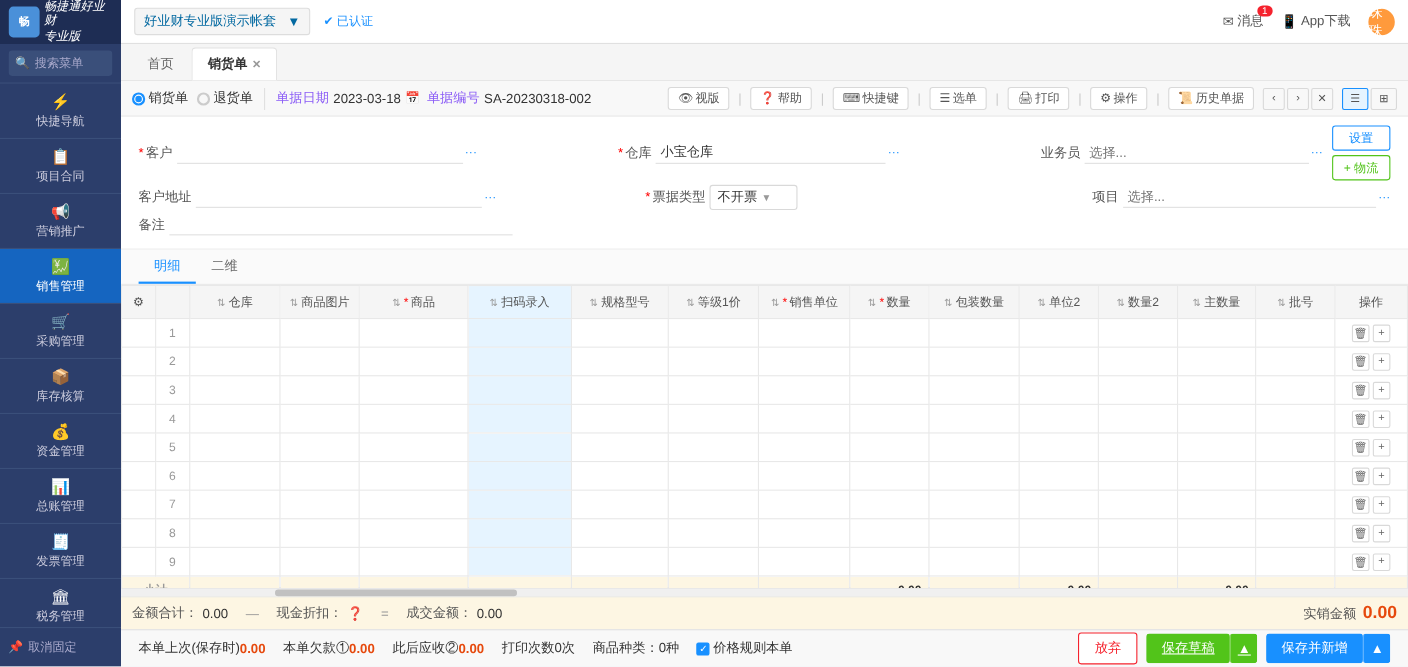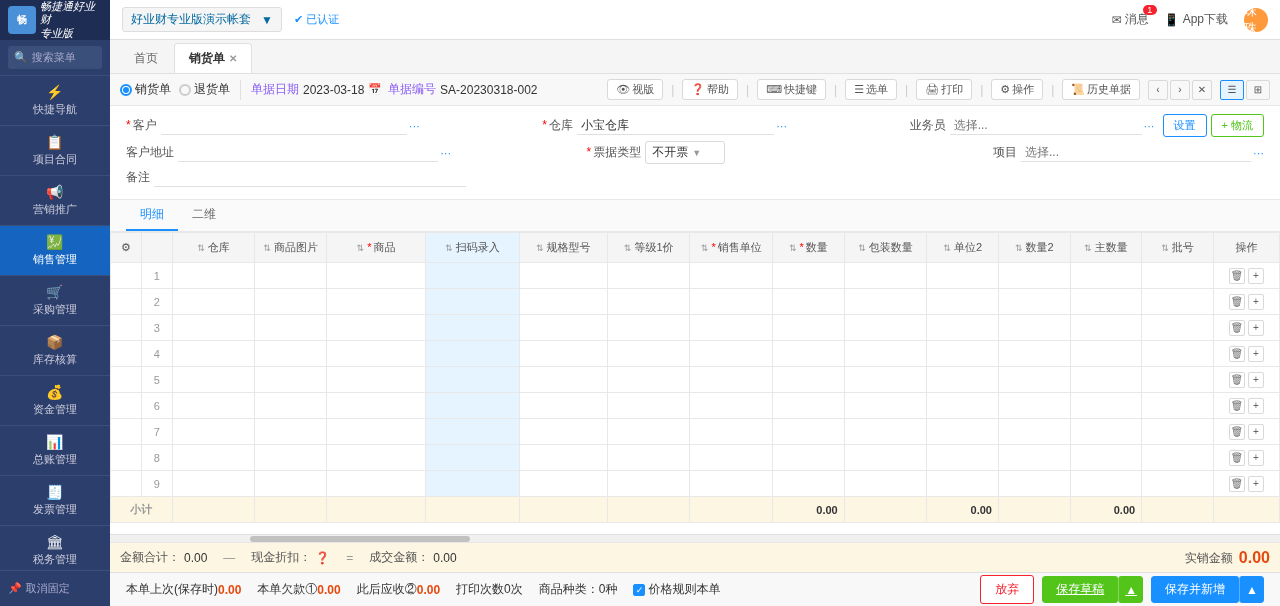--- a/index.html
+++ b/index.html
@@ -63,21 +63,21 @@
     
     .form-area { padding: 8px 16px; border-bottom: 1px solid #e8e8e8; }
     .form-row { display: flex; align-items: center; gap: 0; margin-bottom: 4px; }
     .form-field { display: flex; align-items: center; flex: 1; min-width: 0; }
     .form-label { font-size: 12px; color: #555; white-space: nowrap; padding-right: 4px; }
     .form-label.required::before { content: '*'; color: #f00; margin-right: 2px; }
     .form-input { flex: 1; border: none; border-bottom: 1px solid #e0e0e0; padding: 2px 4px; font-size: 12px; color: #333; min-width: 0; background: transparent; }
     .form-dots { color: #1890ff; font-size: 11px; cursor: pointer; margin-left: 2px; }
     .form-select { display: flex; align-items: center; border: 1px solid #d9d9d9; border-radius: 3px; padding: 2px 6px; background: #fff; cursor: pointer; font-size: 12px; gap: 4px; min-width: 80px; }
     .form-select-arrow { font-size: 9px; color: #999; }
-    .form-actions { display: flex; gap: 4px; margin-left: 8px; justify-content: space-between; }
+    .form-actions { display: flex; flex-direction: column; gap: 4px; margin-left: 8px; justify-content: space-between; }
     .form-action-btn { padding: 3px 10px; border-radius: 3px; border: 1px solid; cursor: pointer; font-size: 11px; white-space: nowrap; }
     .btn-setting { border-color: #1890ff; color: #1890ff; background: #fff; }
     .btn-add { border-color: #52c41a; color: #52c41a; background: #fff; }
 
     
     .detail-tabs { display: flex; align-items: center; padding: 0 16px; border-bottom: 1px solid #e8e8e8; background: #fafafa; }
     .detail-tab { padding: 6px 14px; cursor: pointer; font-size: 12px; color: #666; border-bottom: 2px solid transparent; }
     .detail-tab.active { color: #1890ff; border-bottom-color: #1890ff; }
 
     

